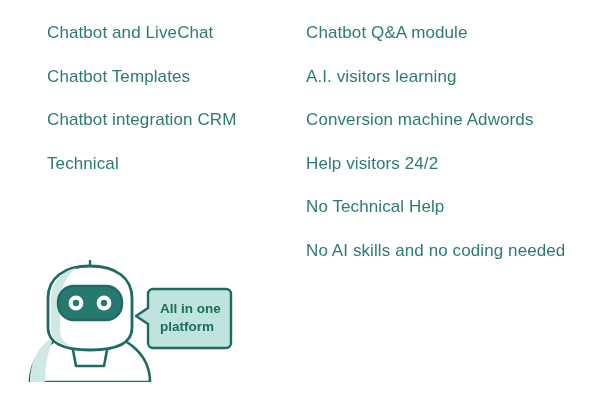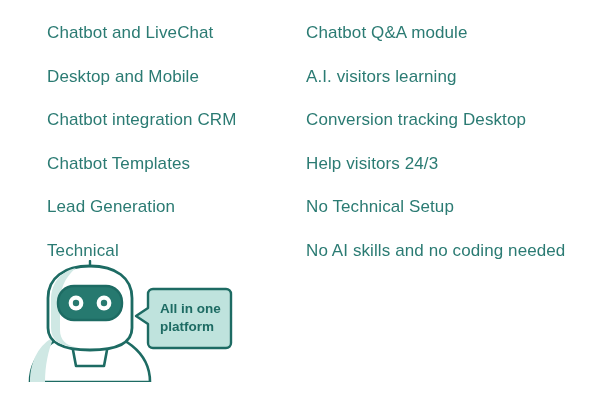--- a/index.html
+++ b/index.html
@@ -65,33 +65,31 @@
 </style>
 </head>
 <body>
 
 <div class="canvas">
 
   <div class="features">
 
     <div class="feature-column left">
       <div class="feature-item">Chatbot and LiveChat</div>
-      <div class="feature-item">Desktop and Mobile</div>
+      <div class="feature-item">Chatbot Templates</div>
       <div class="feature-item">Chatbot integration CRM</div>
-      <div class="feature-item">Chatbot Templates</div>
-      <div class="feature-item">Lead Generation</div>
       <div class="feature-item">Technical</div>
     </div>
 
     <div class="feature-column right">
       <div class="feature-item">Chatbot Q&amp;A module</div>
       <div class="feature-item">A.I. visitors learning</div>
-      <div class="feature-item">Conversion tracking Desktop</div>
-      <div class="feature-item">Help visitors 24/3</div>
-      <div class="feature-item">No Technical Setup</div>
+      <div class="feature-item">Conversion machine Adwords</div>
+      <div class="feature-item">Help visitors 24/2</div>
+      <div class="feature-item">No Technical Help</div>
       <div class="feature-item">No AI skills and no coding needed</div>
     </div>
 
   </div>
 
   <div class="mascot">
     <svg width="260" height="122" viewBox="0 0 260 122" xmlns="http://www.w3.org/2000/svg">
 
       <g>
         <path d="M12 122 C12 92 40 72 72 72 C104 72 132 92 132 122 Z" fill="#ffffff" stroke="#1d6b63" stroke-width="2.6" stroke-linejoin="round"></path>

